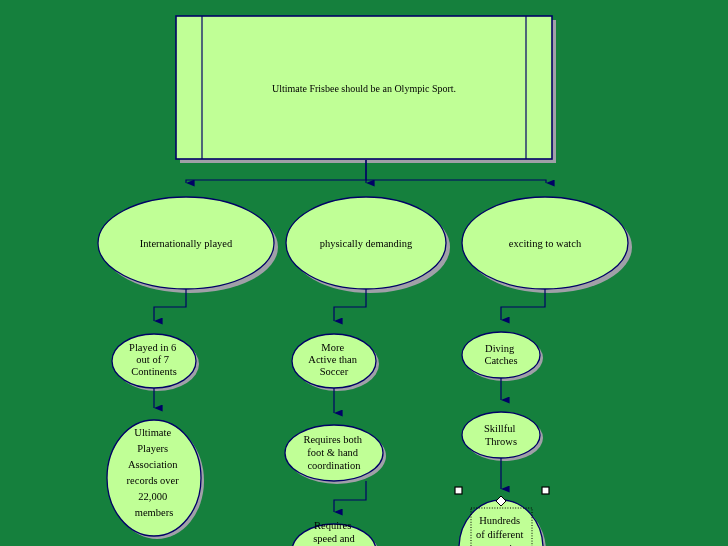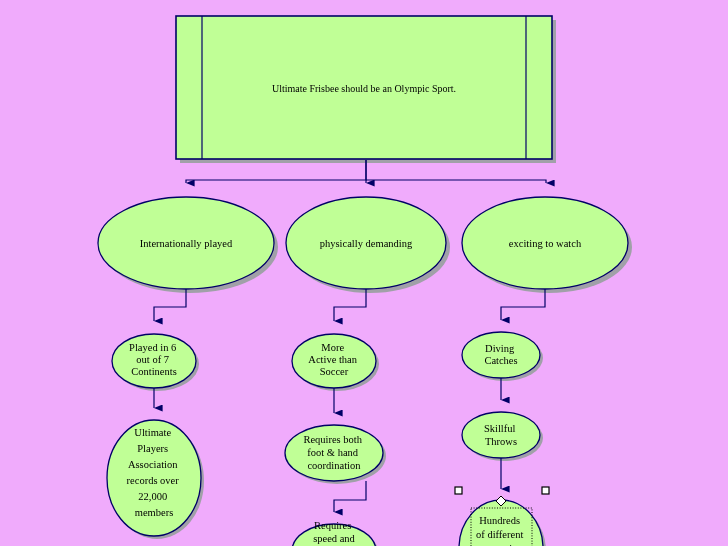--- a/index.html
+++ b/index.html
@@ -11,21 +11,21 @@
   body {
     width: 728px;
     height: 546px;
     overflow: hidden;
     font-family: "Liberation Serif", "DejaVu Serif", serif;
   }
   #canvas {
     position: relative;
     width: 728px;
     height: 546px;
-    background: #f0abfc;
+    background: #15803d;
   }
   #diagram-svg {
     position: absolute;
     left: 0;
     top: 0;
     width: 728px;
     height: 546px;
   }
   .node-label {
     font-family: "Liberation Serif", "DejaVu Serif", serif;

